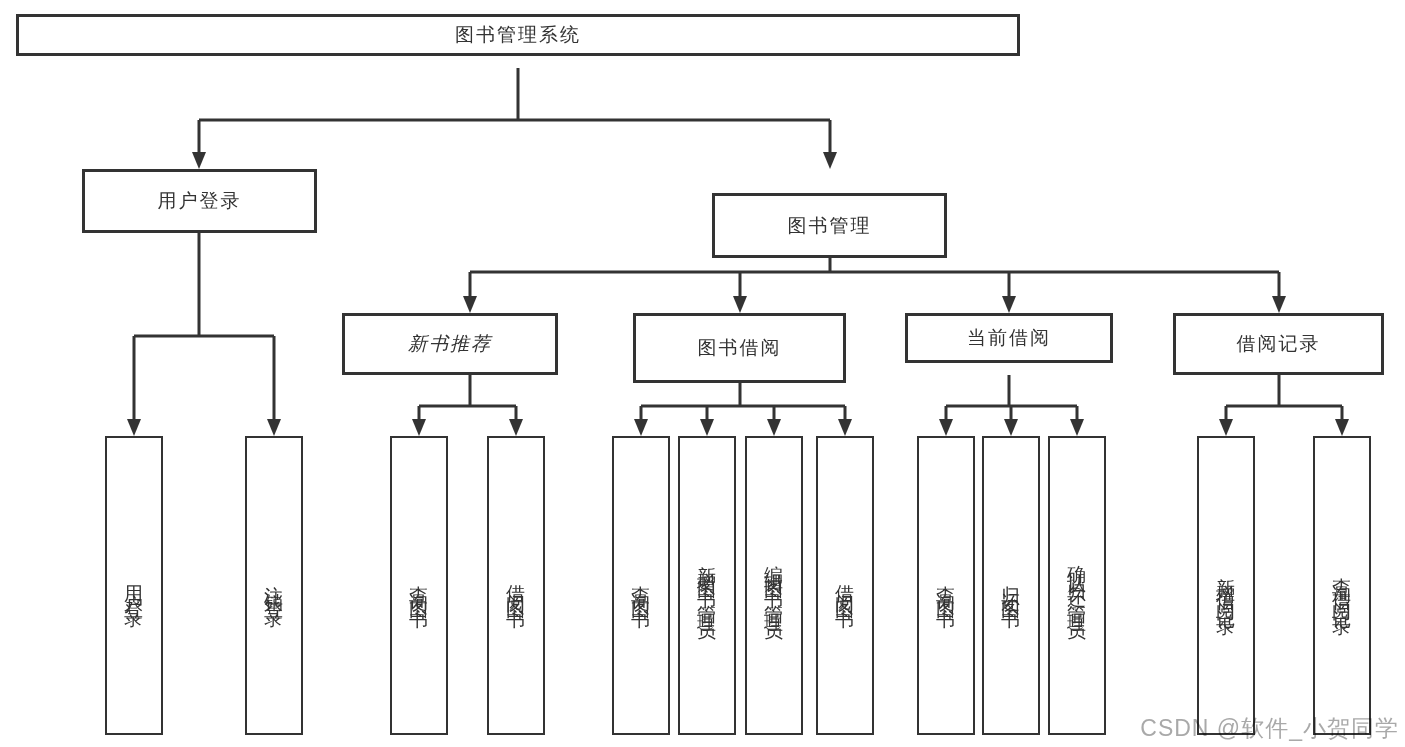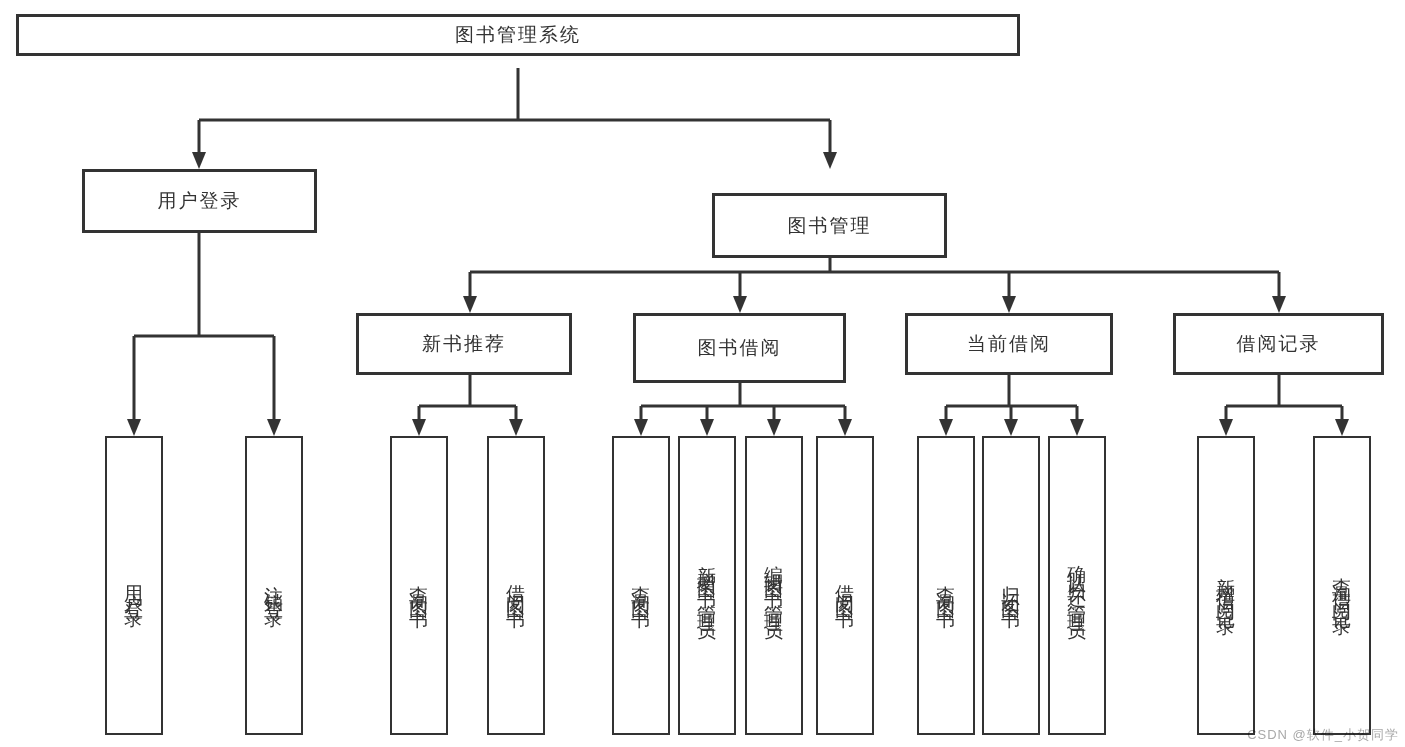--- a/index.html
+++ b/index.html
@@ -51,21 +51,21 @@
     writing-mode: vertical-rl;
     text-orientation: mixed;
     letter-spacing: 8px;
     line-height: 1;
     white-space: nowrap;
   }
   .watermark {
     position: absolute;
     right: 6px;
     bottom: 3px;
-    font-size: 13px;
+    font-size: 23px;
     color: #a9a9a9;
     letter-spacing: 1px;
     z-index: 5;
     mix-blend-mode: multiply;
   }
 </style>
 </head>
 <body>
 
 <div class="canvas">
@@ -124,27 +124,27 @@
     <span>图书管理系统</span>
   </div>
 
   <div class="node" style="left:82px;top:169px;width:235px;height:64px;">
     <span>用户登录</span>
   </div>
   <div class="node" style="left:712px;top:169px;width:235px;height:65px;margin-top:24px;">
     <span>图书管理</span>
   </div>
 
-  <div class="node" style="left:356px;top:313px;width:216px;height:62px;">
+  <div class="node" style="left:342px;top:313px;width:216px;height:62px;font-style:italic;">
     <span>新书推荐</span>
   </div>
   <div class="node" style="left:633px;top:313px;width:213px;height:70px;">
     <span>图书借阅</span>
   </div>
-  <div class="node" style="left:905px;top:313px;width:208px;height:62px;">
+  <div class="node" style="left:905px;top:313px;width:208px;height:50px;">
     <span>当前借阅</span>
   </div>
   <div class="node" style="left:1173px;top:313px;width:211px;height:62px;">
     <span>借阅记录</span>
   </div>
 
   <div class="node leaf" style="left:105px;top:436px;width:58px;height:299px;">
     <span>用户登录</span>
   </div>
   <div class="node leaf" style="left:245px;top:436px;width:58px;height:299px;">

